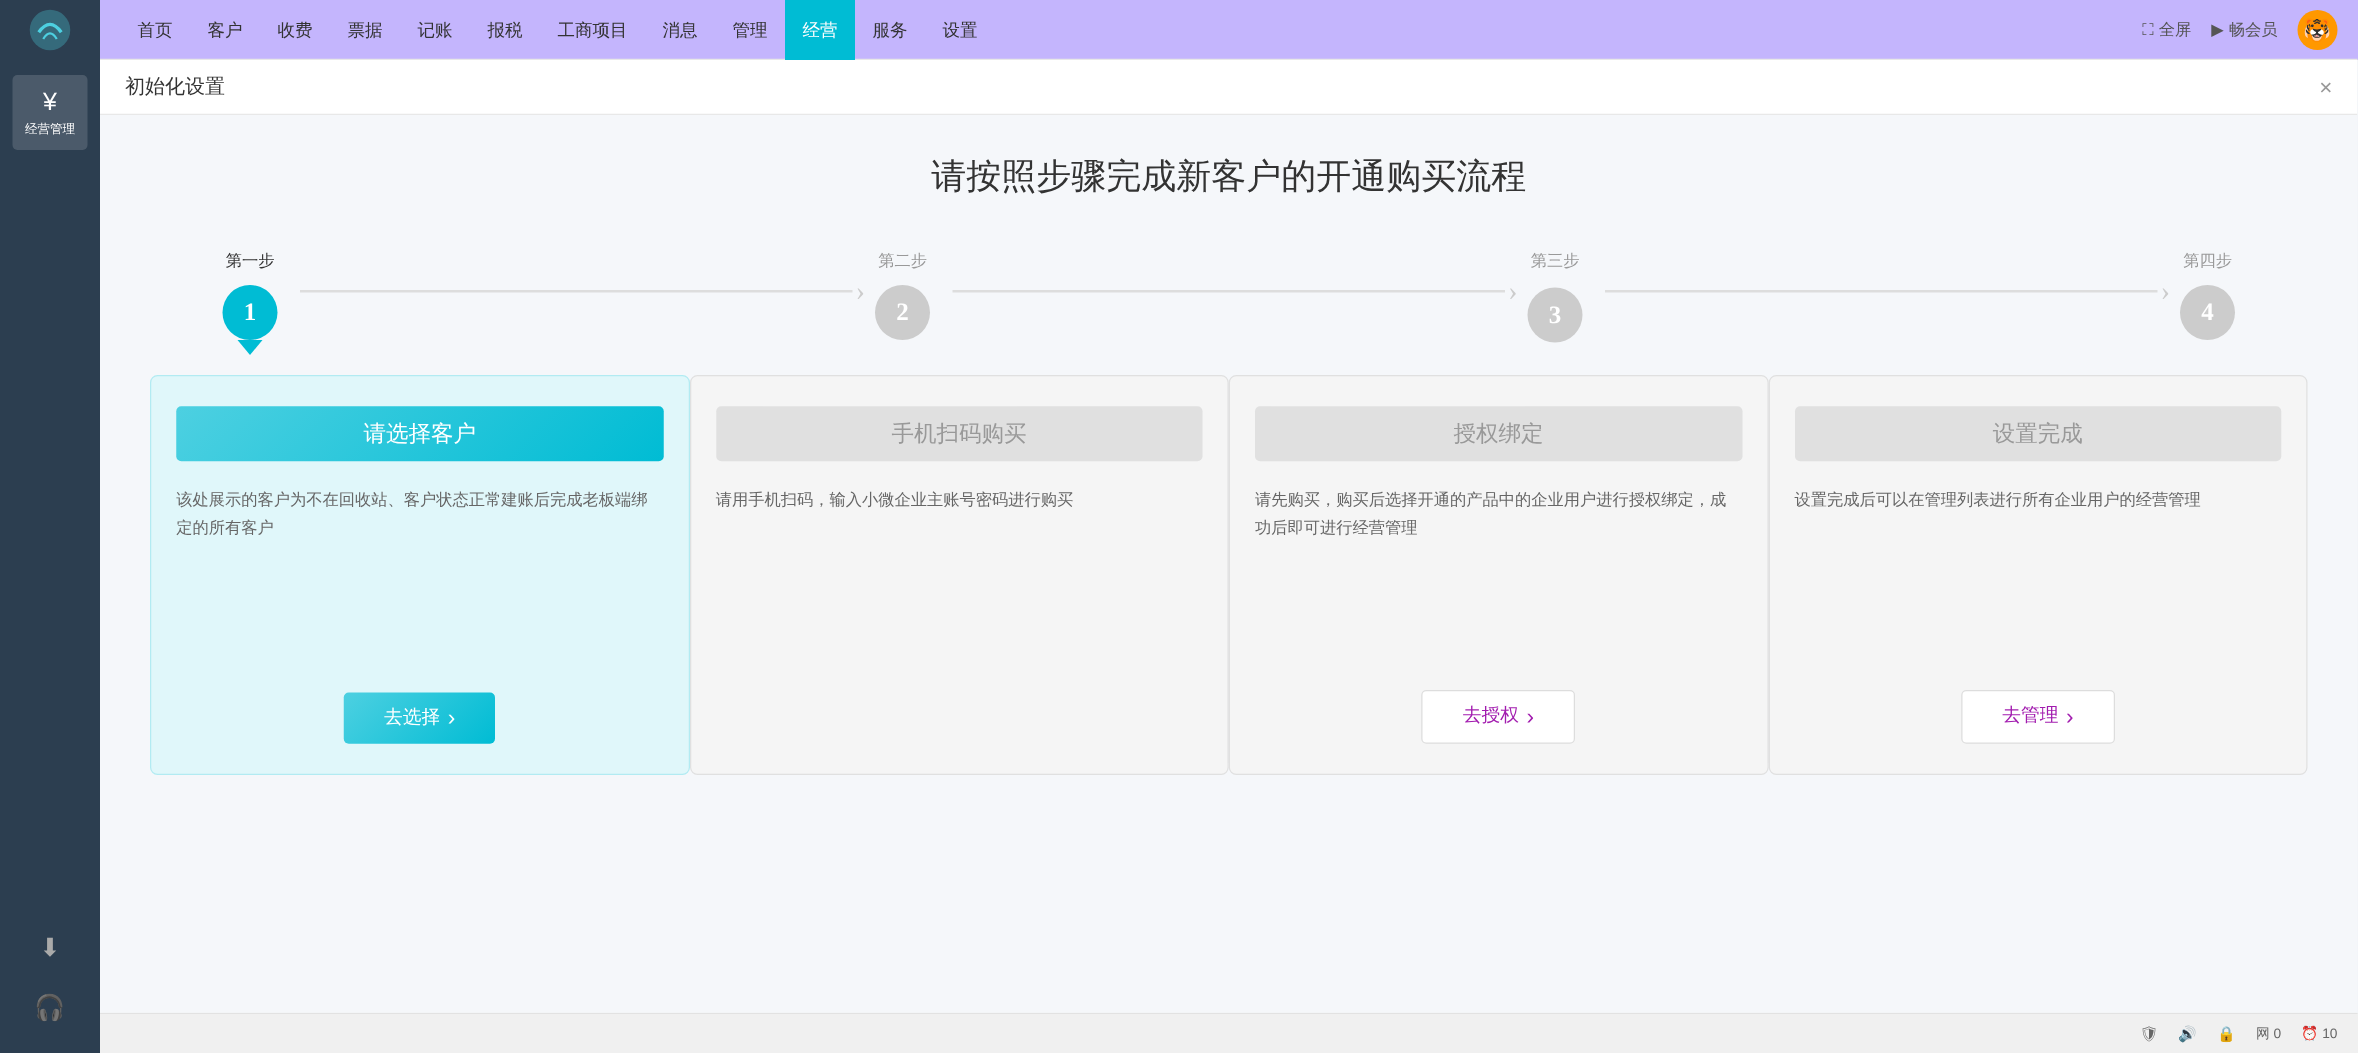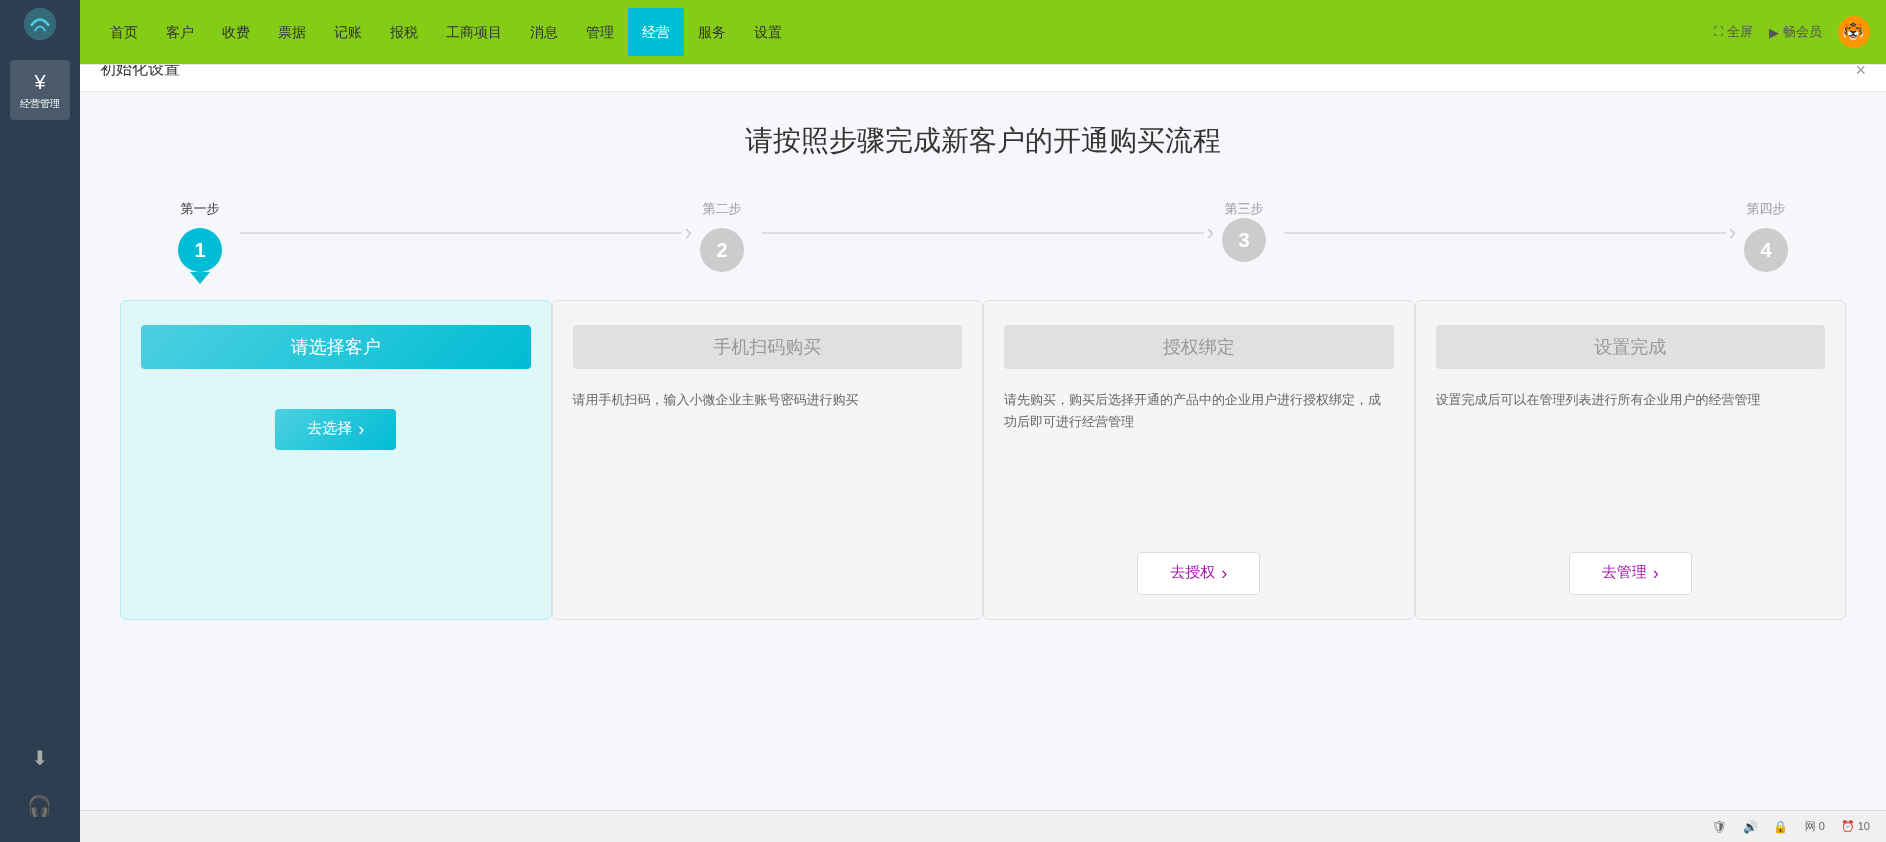--- a/index.html
+++ b/index.html
@@ -1,21 +1,21 @@
 <!DOCTYPE html>
 <html><head>
   <meta charset="utf-8">
   <style>
     * { box-sizing: border-box; margin: 0; padding: 0; }
     body { font-family: "Microsoft YaHei", "PingFang SC", sans-serif; background: #f0f2f5; width: 1886px; height: 842px; overflow: hidden; }
 
     
     .top-nav {
-      height: 65px;
-      background: #84cc16;
+      height: 48px;
+      background: #c4b5fd;
       display: flex;
       align-items: center;
       padding: 0 16px;
       border-bottom: 1px solid #e8e8e8;
       position: fixed;
       top: 0; left: 80px; right: 0;
       z-index: 100;
     }
     .nav-logo {
       width: 80px;
@@ -302,21 +302,21 @@
 <div class="main-content">
 
   <div class="page-header">
     <span style="font-size:16px; color:#333;">初始化设置</span>
     <span class="close-btn">×</span>
   </div>
 
   <div class="content-area">
     <h1 class="main-title">请按照步骤完成新客户的开通购买流程</h1>
 
-    <div style="display:flex; align-items:flex-start; padding: 0 40px; margin-bottom: 16px;">
+    <div style="display:flex; align-items:flex-start; padding: 0 40px; margin-bottom: 16px; font-family: Liberation Serif, serif;">
 
       <div style="display:flex; flex-direction:column; align-items:center; min-width:80px;">
         <span style="font-size:13px; color:#333; margin-bottom:10px;">第一步</span>
         <div style="width:44px; height:44px; border-radius:50%; background:#00bcd4; display:flex; align-items:center; justify-content:center; font-size:20px; font-weight:bold; color:#fff;">1</div>
         <div style="width:0; height:0; border-left:10px solid transparent; border-right:10px solid transparent; border-top:12px solid #00bcd4; margin-top:0;"></div>
       </div>
 
       <div style="flex:1; display:flex; align-items:center; margin-top:32px;">
         <div style="flex:1; height:2px; background:#ddd; position:relative;">
           <div style="position:absolute; right:-10px; top:-10px; color:#ccc; font-size:22px; line-height:1;">›</div>
@@ -328,40 +328,41 @@
         <div style="width:44px; height:44px; border-radius:50%; background:#ccc; display:flex; align-items:center; justify-content:center; font-size:20px; font-weight:bold; color:#fff;">2</div>
       </div>
 
       <div style="flex:1; display:flex; align-items:center; margin-top:32px;">
         <div style="flex:1; height:2px; background:#ddd; position:relative;">
           <div style="position:absolute; right:-10px; top:-10px; color:#ccc; font-size:22px; line-height:1;">›</div>
         </div>
       </div>
 
       <div style="display:flex; flex-direction:column; align-items:center; min-width:80px;">
-        <span style="font-size:13px; color:#999; margin-bottom:0;">第三步</span>
+        <span style="font-size:13px; color:#999; margin-bottom:12px;">第三步</span>
         <div style="width:44px; height:44px; border-radius:50%; background:#ccc; display:flex; align-items:center; justify-content:center; font-size:20px; font-weight:bold; color:#fff;">3</div>
       </div>
 
       <div style="flex:1; display:flex; align-items:center; margin-top:32px;">
         <div style="flex:1; height:2px; background:#ddd; position:relative;">
           <div style="position:absolute; right:-10px; top:-10px; color:#ccc; font-size:22px; line-height:1;">›</div>
         </div>
       </div>
 
       <div style="display:flex; flex-direction:column; align-items:center; min-width:80px;">
         <span style="font-size:13px; color:#999; margin-bottom:10px;">第四步</span>
         <div style="width:44px; height:44px; border-radius:50%; background:#ccc; display:flex; align-items:center; justify-content:center; font-size:20px; font-weight:bold; color:#fff;">4</div>
       </div>
     </div>
 
     <div class="cards-row">
 
       <div class="step-card active">
         <div class="card-title active">请选择客户</div>
+        <div class="card-body">该处展示的客户为不在回收站、客户状态正常建账后完成老板端绑定的所有客户</div>
         <div class="card-footer">
           <button class="btn-action primary">
             <span>去选择</span>
             <span style="font-size:18px;">›</span>
           </button>
         </div>
       </div>
 
       <div class="step-card inactive">
         <div class="card-title inactive">手机扫码购买</div>

